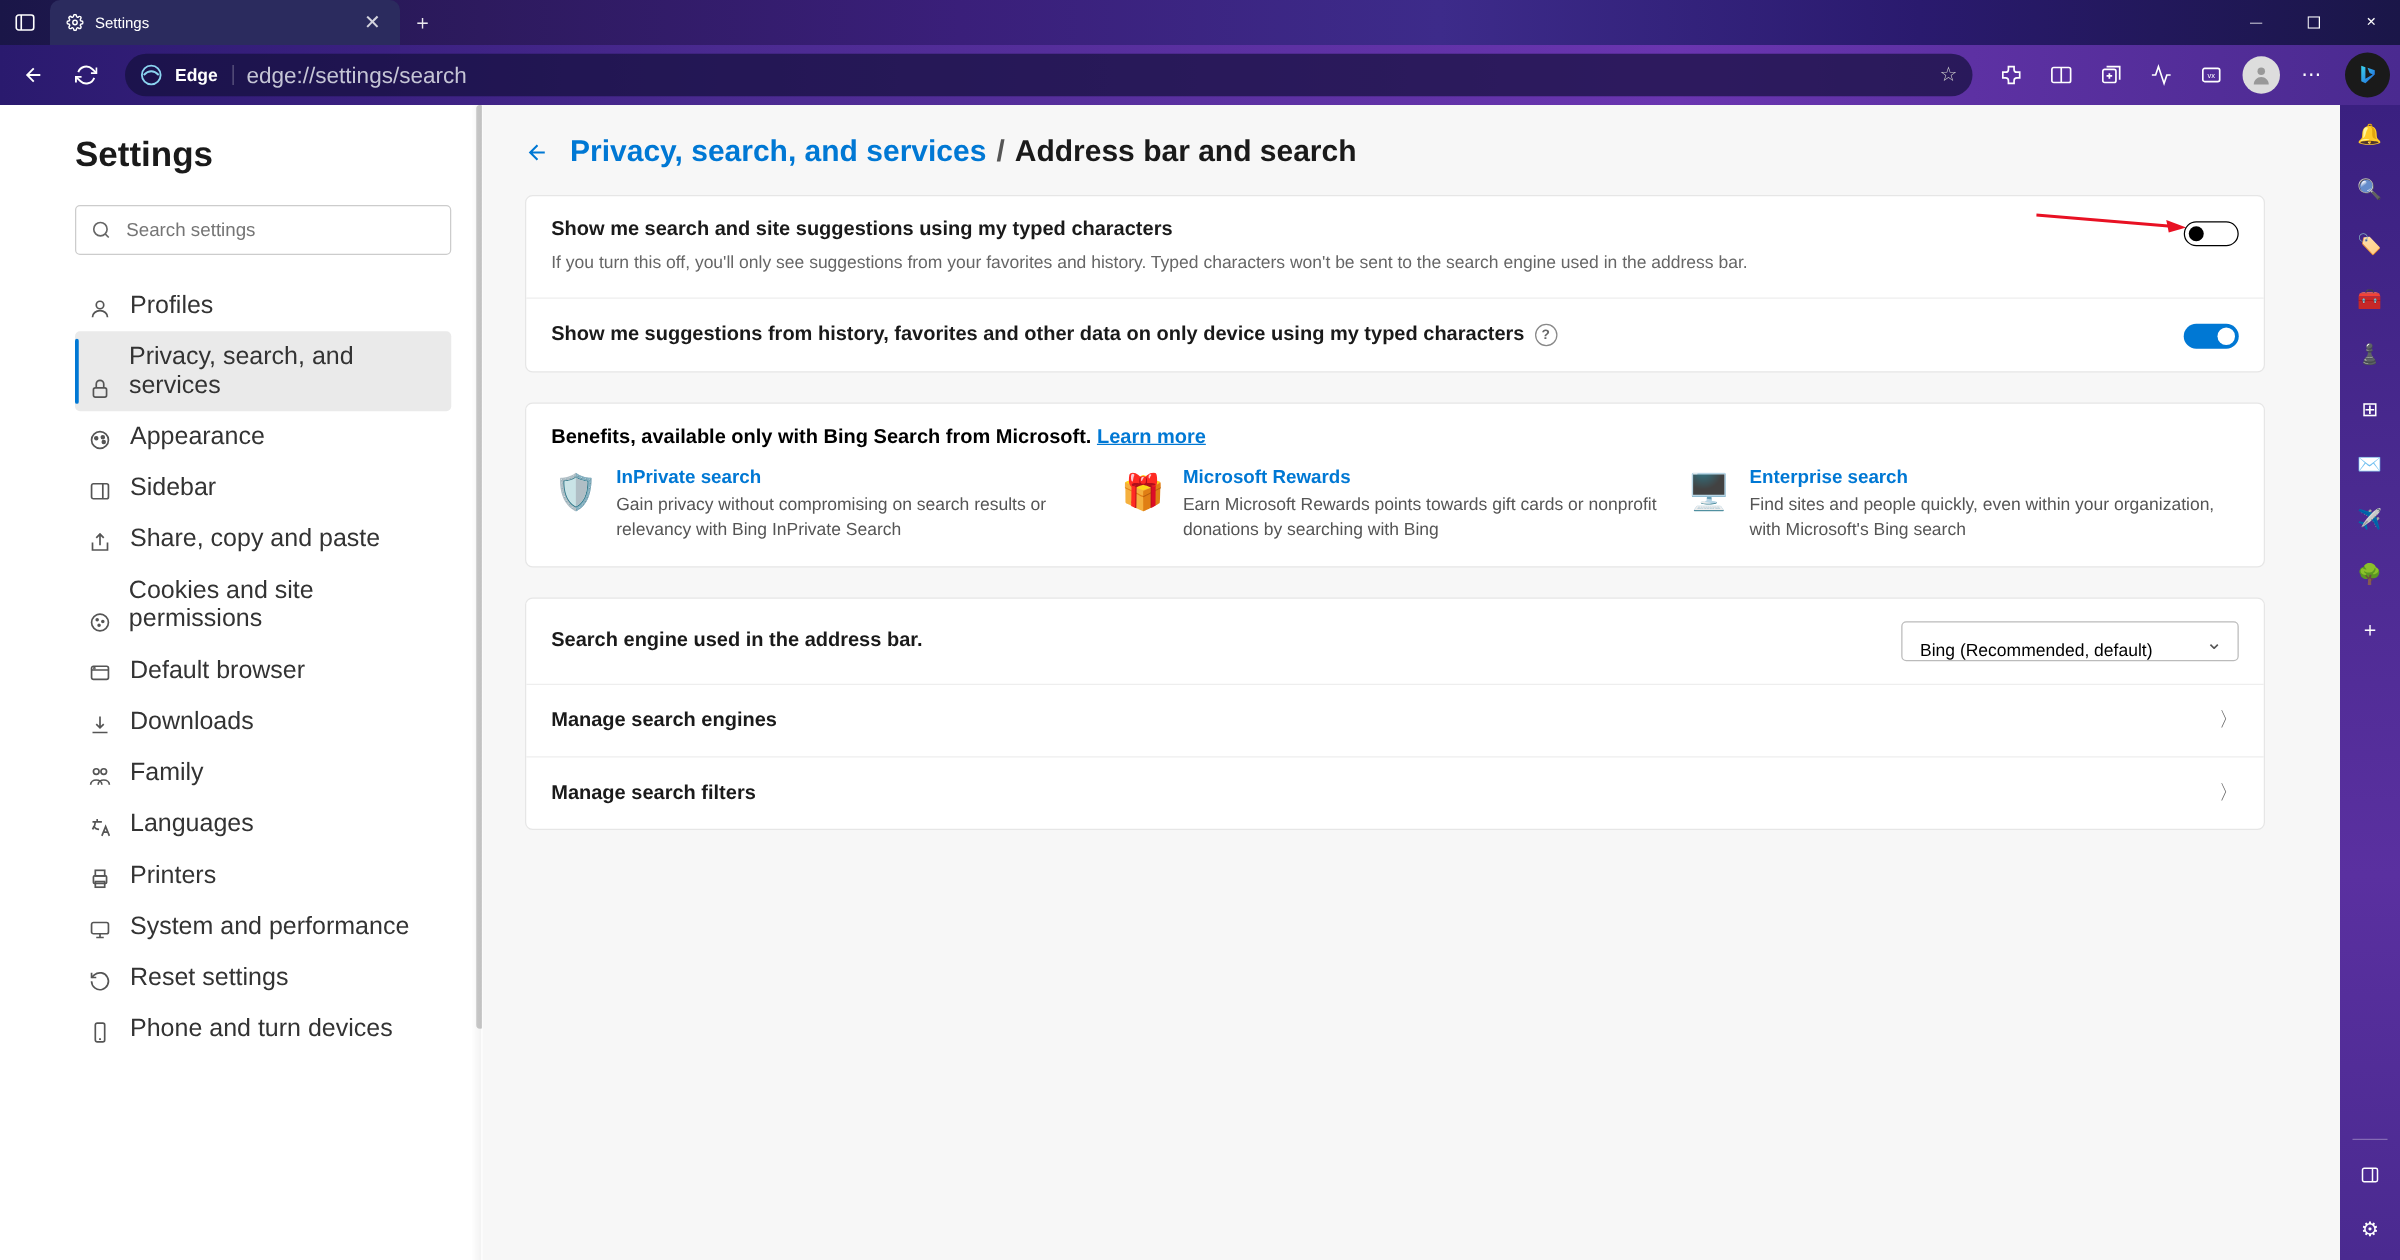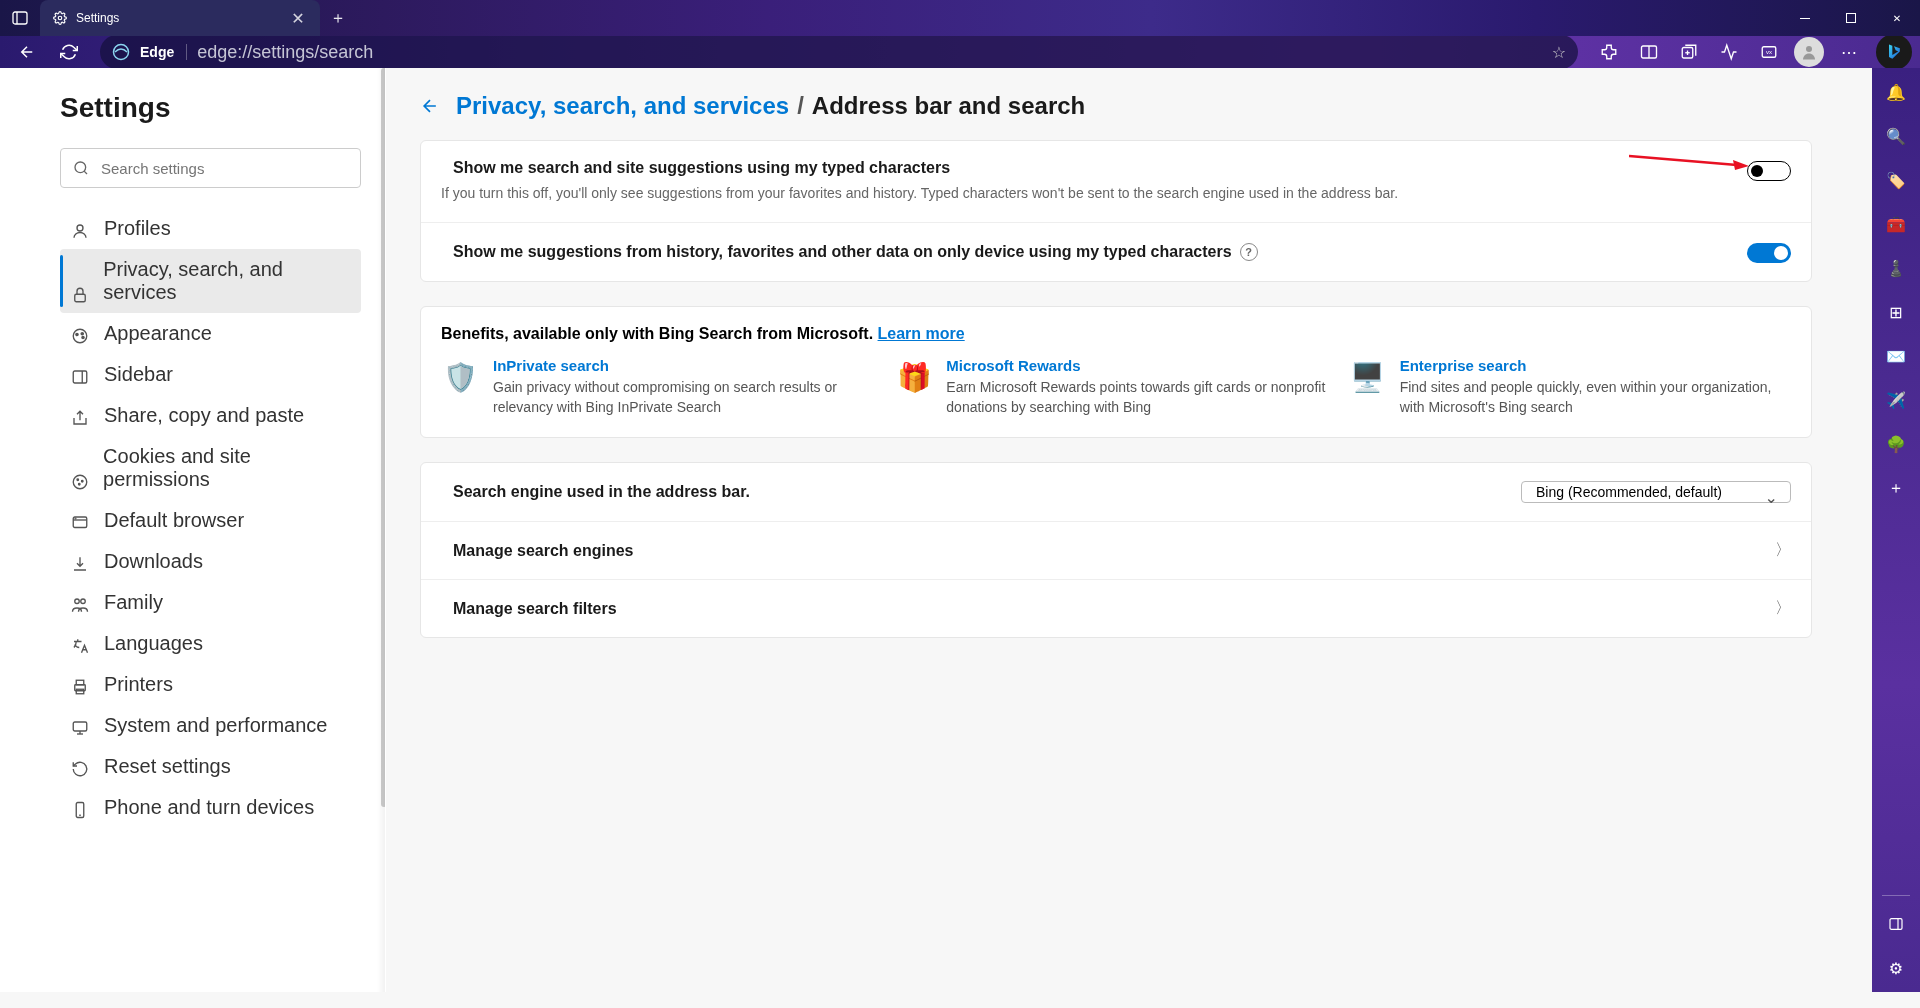--- a/index.html
+++ b/index.html
@@ -11,21 +11,21 @@
 .tab-panel-icon { width: 40px; display:flex; align-items:center; justify-content:center; color:#fff; }
 .tab { height: 36px; background: #2b2b5e; border-radius: 8px 8px 0 0; display: flex; align-items: center; padding: 0 12px; min-width: 280px; gap: 8px; color: #fff; }
 .tab-icon { width: 16px; height: 16px; display:flex; align-items:center; justify-content:center; }
 .tab-title { font-size: 12px; flex: 1; }
 .tab-close { width: 20px; height: 20px; display:flex; align-items:center; justify-content:center; opacity:.8; }
 .new-tab { width: 36px; display:flex; align-items:center; justify-content:center; color:#fff; opacity:.9; }
 .window-controls { margin-left: auto; display:flex; }
 .window-btn { width: 46px; height: 36px; display:flex; align-items:center; justify-content:center; color:#fff; font-size: 10px; }
 
 
-.navbar { height: 32px; background: linear-gradient(90deg, #2a1a6e 0%, #3a2080 15%, #4a2a90 30%, #5a30a0 50%, #6a35b0 70%, #5a30a0 85%, #4a2a90 100%); display:flex; align-items:center; padding: 0 8px; gap: 4px; }
+.navbar { height: 48px; background: linear-gradient(90deg, #2a1a6e 0%, #3a2080 15%, #4a2a90 30%, #5a30a0 50%, #6a35b0 70%, #5a30a0 85%, #4a2a90 100%); display:flex; align-items:center; padding: 0 8px; gap: 4px; }
 .nav-btn { width: 38px; height: 38px; display:flex; align-items:center; justify-content:center; color:#fff; border-radius: 4px; }
 .address-bar { flex: 1; height: 34px; background: rgba(20,15,60,.7); border-radius: 17px; display:flex; align-items:center; padding: 0 12px; gap: 10px; color:#ccc; margin: 0 8px; }
 .address-bar .edge-label { color:#fff; font-weight: 600; font-size: 14px; padding-right: 12px; border-right: 1px solid rgba(255,255,255,.3); }
 .address-bar .url-text { font-size: 18px; color: #c5c5d5; }
 .nav-right { display:flex; align-items:center; gap: 2px; }
 .profile-pic { width: 30px; height: 30px; border-radius: 50%; background: #ddd; display:flex; align-items:center; justify-content:center; }
 .bing-logo { width: 36px; height: 36px; border-radius: 50%; background: #1a1a1a; display:flex; align-items:center; justify-content:center; margin-left: 6px; }
 
 
 .workspace { display:flex; height: calc(100% - 84px); }
@@ -48,41 +48,41 @@
 .breadcrumb { display:flex; align-items:center; gap: 8px; margin-bottom: 20px; font-size: 24px; }
 .breadcrumb .back-arrow { color:#0078d4; margin-right: 8px; }
 .breadcrumb .link { color:#0078d4; font-weight: 600; }
 .breadcrumb .sep { color:#555; font-weight: 600; }
 .breadcrumb .current { color:#1a1a1a; font-weight: 600; }
 
 .card { background:#fff; border:1px solid #e6e6e6; border-radius: 6px; margin-bottom: 24px; }
 .card-row { padding: 18px 20px; border-bottom: 1px solid #eee; display:flex; align-items:flex-start; gap: 16px; }
 .card-row:last-child { border-bottom: none; }
 .row-text { flex:1; }
-.row-title { font-size: 16px; font-weight: 600; color:#1a1a1a; display:flex; align-items:center; gap: 8px; margin-left: 12px; }
+.row-title { font-size: 16px; font-weight: 600; color:#1a1a1a; display:flex; align-items:center; gap: 8px; }
 .row-desc { font-size: 14px; color:#666; margin-top: 6px; line-height: 1.5; }
 .help-icon { width:18px; height:18px; border:1px solid #888; border-radius:50%; display:inline-flex; align-items:center; justify-content:center; font-size:11px; color:#666; }
 
 .toggle { width: 44px; height: 20px; border-radius: 10px; position:relative; flex-shrink:0; margin-top: 2px; }
 .toggle.off { background:#fff; border:1px solid #000; }
 .toggle.off::after { content:""; position:absolute; left:3px; top:3px; width:12px; height:12px; background:#000; border-radius:50%; }
 .toggle.on { background:#0078d4; }
 .toggle.on::after { content:""; position:absolute; right:3px; top:3px; width:14px; height:14px; background:#fff; border-radius:50%; }
 
 .annotation-arrow { position:absolute; color:#e81123; font-size: 28px; }
 
 .benefits-title { font-size: 16px; font-weight: 600; padding: 18px 20px 14px; }
 .benefits-title .learn-link { color:#0078d4; font-weight:600; text-decoration: underline; }
 .benefits-grid { display:flex; gap: 10px; padding: 0 20px 20px; }
 .benefit-item { flex:1; display:flex; gap: 12px; }
 .benefit-icon { width: 40px; height: 40px; flex-shrink:0; display:flex; align-items:center; justify-content:center; font-size: 28px; }
 .benefit-text h4 { font-size: 15px; font-weight: 600; color:#0078d4; margin-bottom: 4px; }
 .benefit-text p { font-size: 14px; color:#555; line-height: 1.4; }
 
-.dropdown { height: 22px; border:1px solid #bbb; border-radius: 4px; padding: 0 36px 0 14px; display:flex; align-items:center; font-size: 14px; background:#fff; position:relative; min-width: 270px; }
+.dropdown { height: 32px; border:1px solid #bbb; border-radius: 4px; padding: 0 36px 0 14px; display:flex; align-items:flex-end; font-size: 14px; background:#fff; position:relative; min-width: 270px; }
 .dropdown::after { content:"⌄"; position:absolute; right:12px; font-size:16px; color:#555; top: 6px; }
 .chevron-right { color:#666; font-size: 16px; }
 
 
 .right-sidebar { width: 48px; background: linear-gradient(180deg, #3a2080, #4a2a90, #5a30a0, #4a2a90); display:flex; flex-direction:column; align-items:center; padding: 8px 0; gap: 12px; }
 .side-icon { width: 32px; height: 32px; display:flex; align-items:center; justify-content:center; color:#fff; font-size: 16px; border-radius:4px; }
 .side-spacer { flex:1; }
 .side-divider { width: 28px; height:1px; background: rgba(255,255,255,.3); }
 
 svg { display:block; }

